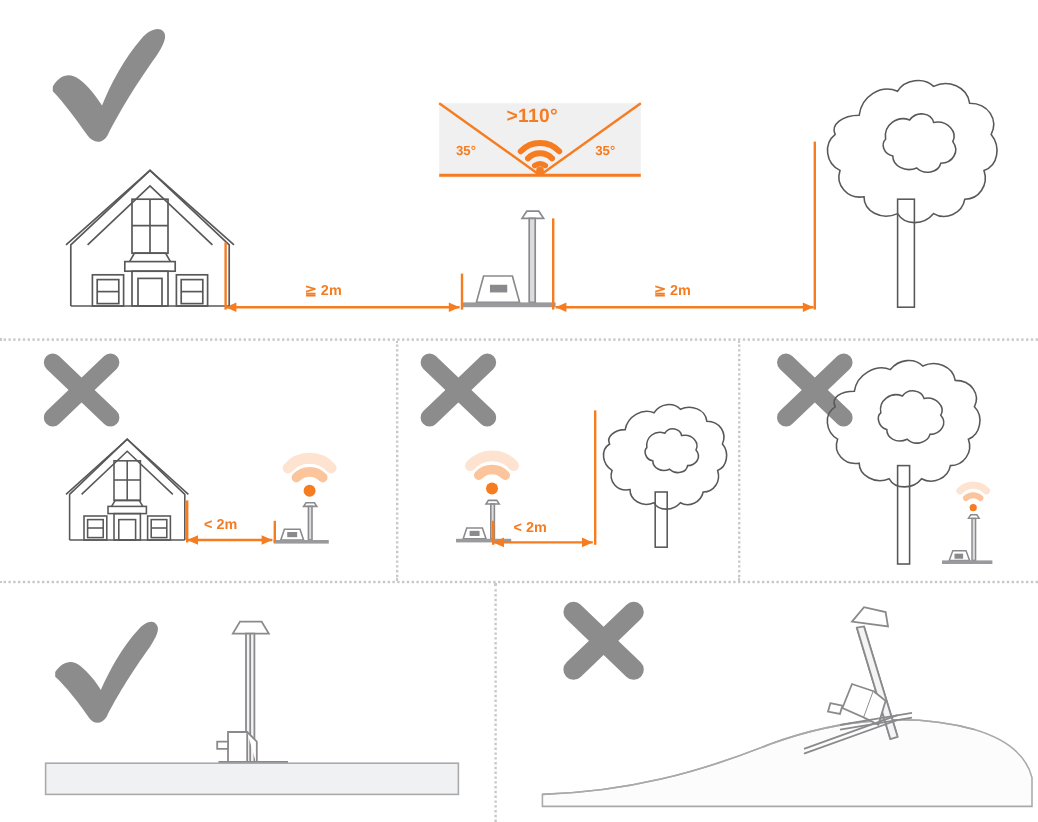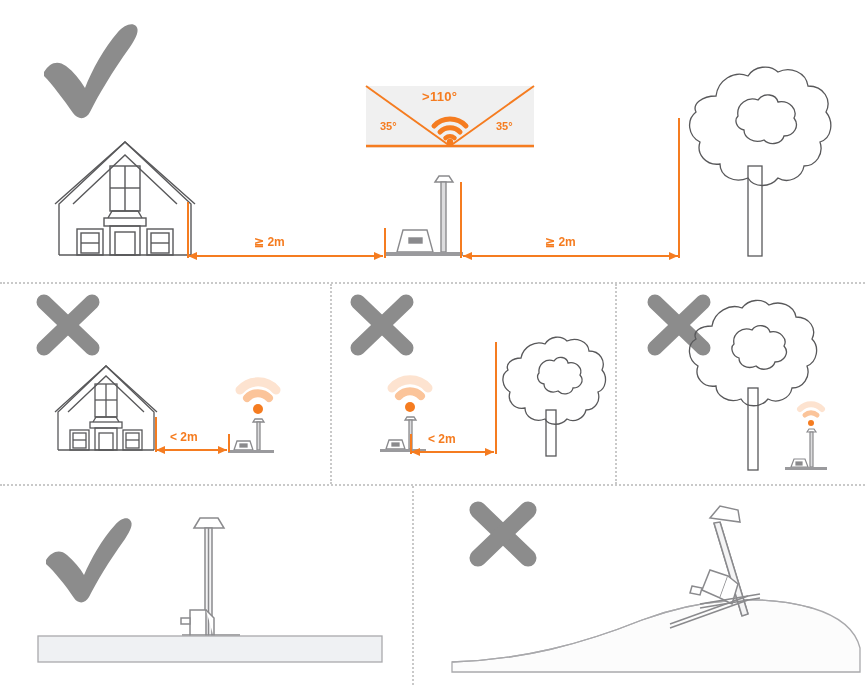--- a/index.html
+++ b/index.html
@@ -61,21 +61,21 @@
         <line x1="168" y1="0" x2="84" y2="60" stroke="#f57c20" stroke-width="2"></line>
         <line x1="0" y1="60" x2="168" y2="60" stroke="#f57c20" stroke-width="2.5"></line>
 
         <g stroke="#f57c20" fill="none" stroke-linecap="round">
           <path d="M68,40 A22,22 0 0 1 100,40" stroke-width="5"></path>
           <path d="M74,46 A14,14 0 0 1 94,46" stroke-width="5"></path>
           <path d="M79.5,52 A7,7 0 0 1 88.5,52" stroke-width="4.5"></path>
         </g>
         <circle cx="84" cy="56" r="3.2" fill="#f57c20"></circle>
       </svg>
-      <div style="position:absolute;left:56px;top:3px;font-size:13px;font-weight:bold;color:#f57c20;letter-spacing:.3px;">&gt;110°</div>
+      <div style="position:absolute;left:56px;top:3px;font-size:16px;font-weight:bold;color:#f57c20;letter-spacing:.3px;">&gt;110°</div>
       <div style="position:absolute;left:14px;top:34px;font-size:11px;font-weight:bold;color:#f57c20;">35°</div>
       <div style="position:absolute;left:130px;top:34px;font-size:11px;font-weight:bold;color:#f57c20;">35°</div>
     </div>
 
     <svg style="position:absolute;left:55px;top:122px;" width="145" height="135">
       <g fill="none" stroke="#58585a" stroke-width="1.4">
         <path d="M4,133 L4,82 L70,20 L136,82 L136,133"></path>
         <path d="M0,82 L70,20 L140,82"></path>
         <path d="M18,82 L70,33 L122,82"></path>
         <rect x="55" y="44" width="30" height="45"></rect>

